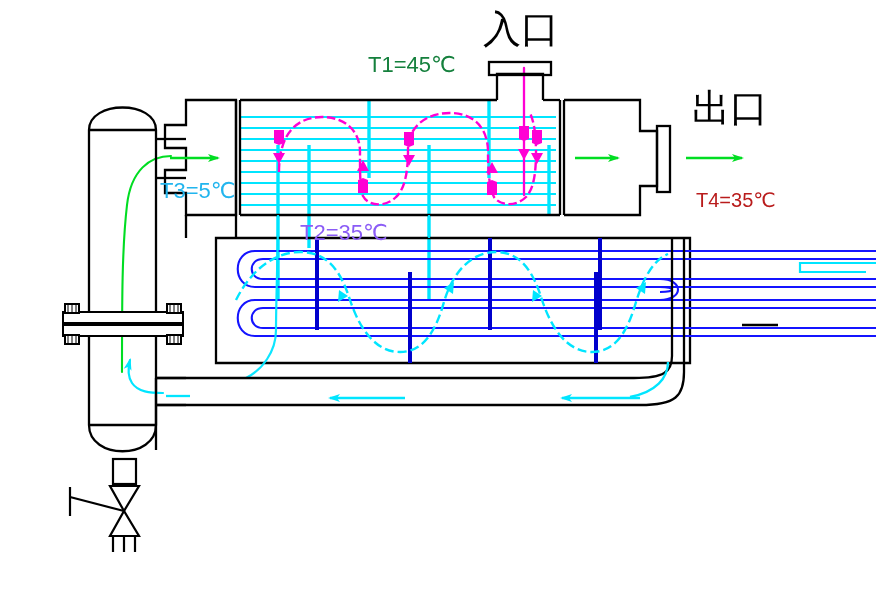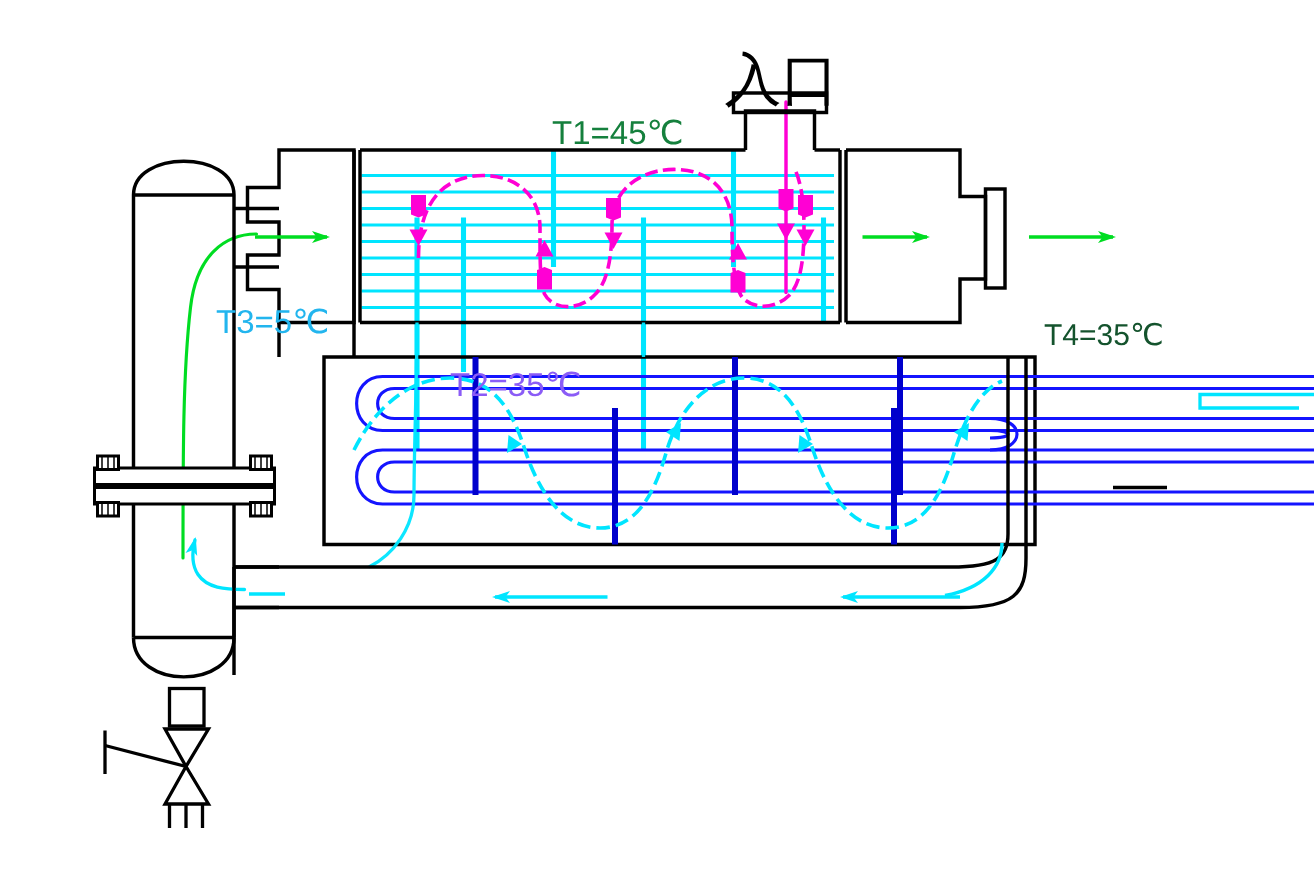--- a/index.html
+++ b/index.html
@@ -3,25 +3,25 @@
 <meta charset="utf-8">
 <title>Heat Exchanger P&amp;ID</title>
 <style>
   html,body{margin:0;padding:0;background:#ffffff;}
   body{
     font-family:"Liberation Sans","DejaVu Sans",sans-serif;
     width:876px;height:589px;overflow:hidden;
   }
   #stage{position:relative;width:876px;height:589px;background:#ffffff;}
   #stage svg{position:absolute;left:0;top:0;}
-  .lbl{position:absolute;white-space:nowrap;line-height:1;margin-top:24px;}
+  .lbl{position:absolute;white-space:nowrap;line-height:1;}
   .lbl-t1{font-size:22px;color:#15803d;left:368px;top:54px;}
   .lbl-t2{font-size:22px;color:#8b5cf6;left:300px;top:222px;}
-  .lbl-t3{font-size:22px;color:#22b5ee;left:144px;top:180px;}
-  .lbl-t4{font-size:20px;color:#14532d;left:696px;top:190px;}
+  .lbl-t3{font-size:22px;color:#22b5ee;left:160px;top:180px;}
+  .lbl-t4{font-size:20px;color:#b91c1c;left:696px;top:190px;}
   .lbl-in{font-size:38px;color:#000000;left:483px;top:10px;font-family:"DejaVu Sans",sans-serif;}
   .lbl-out{font-size:38px;color:#000000;left:692px;top:89px;font-family:"DejaVu Sans",sans-serif;}
 </style>
 </head>
 <body>
 
 <div id="stage">
 
   <svg width="876" height="589" viewBox="0 0 876 589">
 
@@ -275,14 +275,15 @@
   <div class="lbl lbl-t1">T1=45℃</div>
 
   <div class="lbl lbl-t2">T2=35℃</div>
 
   <div class="lbl lbl-t3">T3=5℃</div>
 
   <div class="lbl lbl-t4">T4=35℃</div>
 
   <div class="lbl lbl-in">入口</div>
 
+  <div class="lbl lbl-out">出口</div>
 
 </div>
 
 </body></html>

